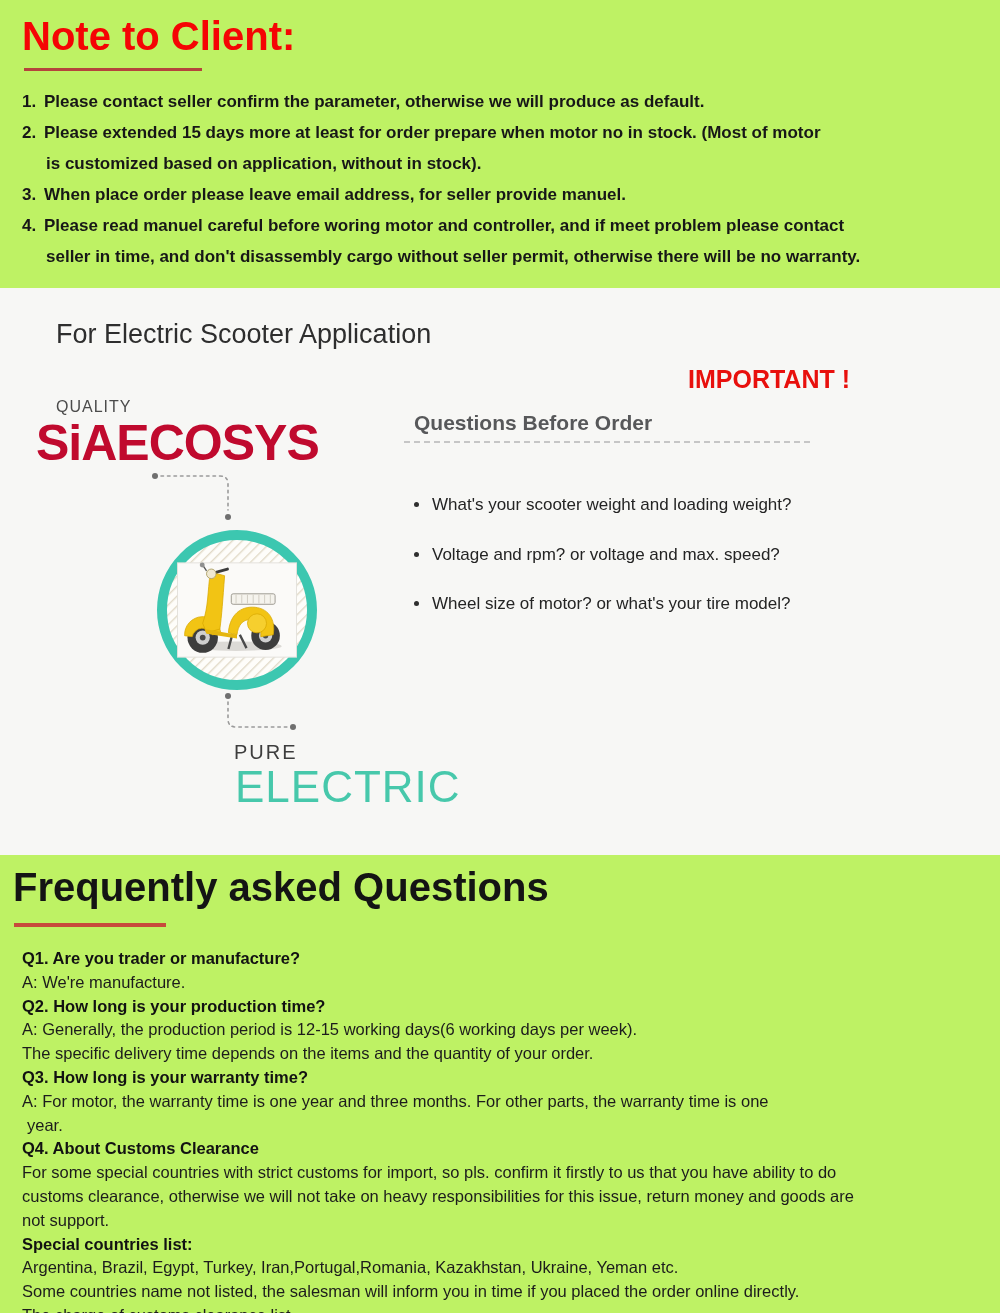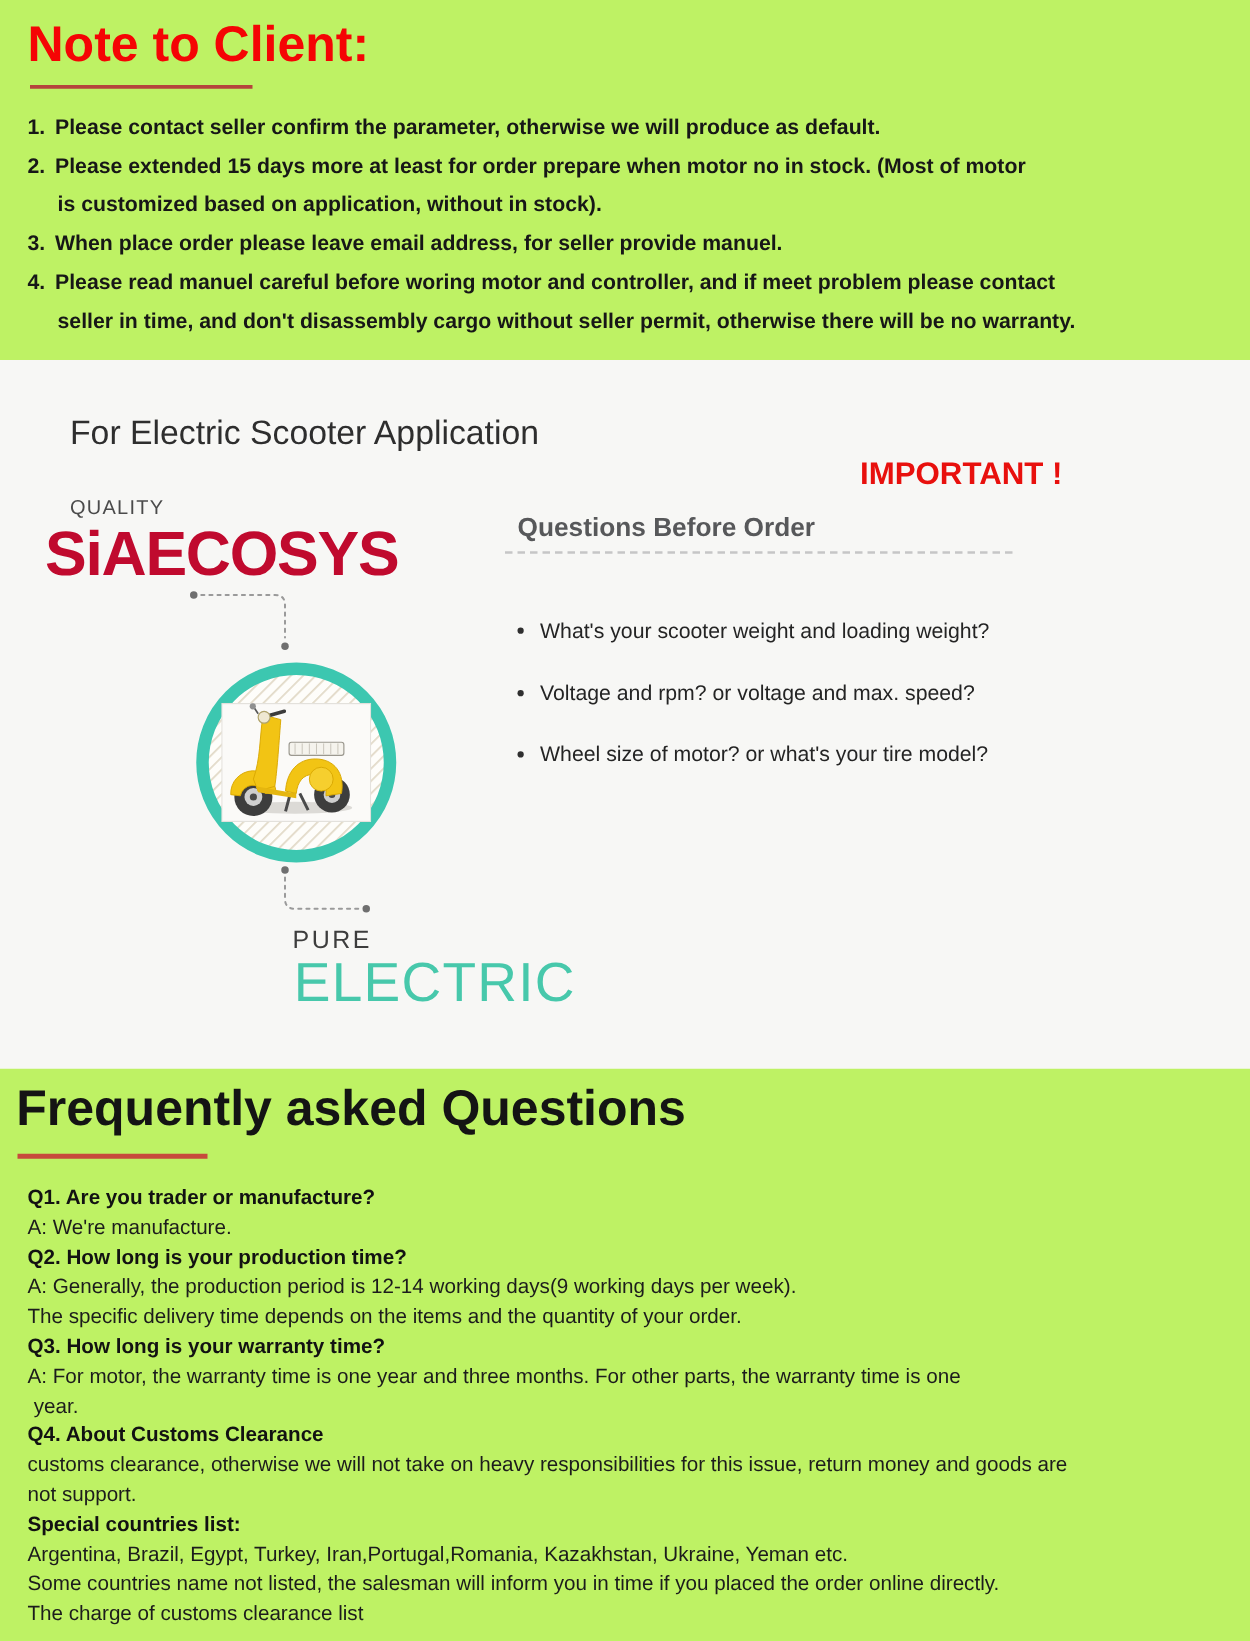--- a/index.html
+++ b/index.html
@@ -9,21 +9,21 @@
   
   .note-title { position:absolute; left:22px; top:14px; font-size:40px; font-weight:700; color:#f50404; letter-spacing:0px; white-space:nowrap; }
   .note-underline { position:absolute; left:24px; top:68px; width:178px; height:3px; background:#b5443c; }
   .notes { position:absolute; left:22px; top:86px; font-size:17px; font-weight:700; color:#171717; }
   .note-line { display:flex; height:31px; line-height:31px; white-space:nowrap; }
   .note-num { width:22px; flex:none; }
   .note-line.cont { padding-left:24px;align-items:center; }
 
   
   .panel { position:absolute; left:0; top:288px; width:1000px; height:567px; background:#f7f7f5; }
-  .panel-heading { position:absolute; left:56px; top:31px; font-size:27px; color:#2e2e2e; white-space:nowrap;margin-top:12px; }
+  .panel-heading { position:absolute; left:56px; top:31px; font-size:27px; color:#2e2e2e; white-space:nowrap; }
   .important { position:absolute; left:688px; top:77px; font-size:25px; font-weight:700; color:#e8100d; white-space:nowrap; }
   .brand-quality { position:absolute; left:56px; top:110px; font-size:16px; color:#4b4b4b; letter-spacing:1px; white-space:nowrap; }
   .brand-name { position:absolute; left:36px; top:126px; font-size:50px; font-weight:700; letter-spacing:-1px; color:#c00a2e; white-space:nowrap; }
   .connector-svg { position:absolute; left:140px; top:182px; width:200px; height:270px; }
   .pure-label { position:absolute; left:234px; top:453px; font-size:20px; letter-spacing:2px; color:#3d3d3d; white-space:nowrap; }
   .electric-label { position:absolute; left:235px; top:474px; font-size:44px; letter-spacing:1px; color:#47c8ab; white-space:nowrap;text-align:right; }
 
   .q-title { position:absolute; left:414px; top:123px; font-size:21px; font-weight:700; color:#57585a; white-space:nowrap; }
   .q-divider { position:absolute; left:404px; top:153px; width:406px; height:0; border-top:2px dashed #c6c6c6; }
   .q-item { position:absolute; left:414px; display:flex; align-items:flex-start; white-space:nowrap;margin-top:32px; }
@@ -142,26 +142,27 @@
     </div>
   </div>
 
   <div class="faq">
     <div class="faq-title">Frequently asked Questions</div>
     <div class="faq-underline"></div>
     <div class="faq-lines">
       <div class="faq-line bold">Q1. Are you trader or manufacture?</div>
       <div class="faq-line">A: We're manufacture.</div>
       <div class="faq-line bold">Q2. How long is your production time?</div>
-      <div class="faq-line">A: Generally, the production period is 12-14 working days(9 working days per week).</div>
+      <div class="faq-line">A: Generally, the production period is 12-15 working days(6 working days per week).</div>
       <div class="faq-line">The specific delivery time depends on the items and the quantity of your order.</div>
       <div class="faq-line bold">Q3. How long is your warranty time?</div>
       <div class="faq-line">A: For motor, the warranty time is one year and three months. For other parts, the warranty time is one</div>
       <div class="faq-line sp">year.</div>
       <div class="faq-line bold">Q4. About Customs Clearance</div>
+      <div class="faq-line">For some special countries with strict customs for import, so pls. confirm it firstly to us that you have ability to do</div>
       <div class="faq-line">customs clearance, otherwise we will not take on heavy responsibilities for this issue, return money and goods are</div>
       <div class="faq-line">not support.</div>
       <div class="faq-line bold">Special countries list:</div>
       <div class="faq-line">Argentina, Brazil, Egypt, Turkey, Iran,Portugal,Romania, Kazakhstan, Ukraine, Yeman etc.</div>
       <div class="faq-line">Some countries name not listed, the salesman will inform you in time if you placed the order online directly.</div>
       <div class="faq-line">The charge of customs clearance list</div>
     </div>
   </div>
 
 </div>

